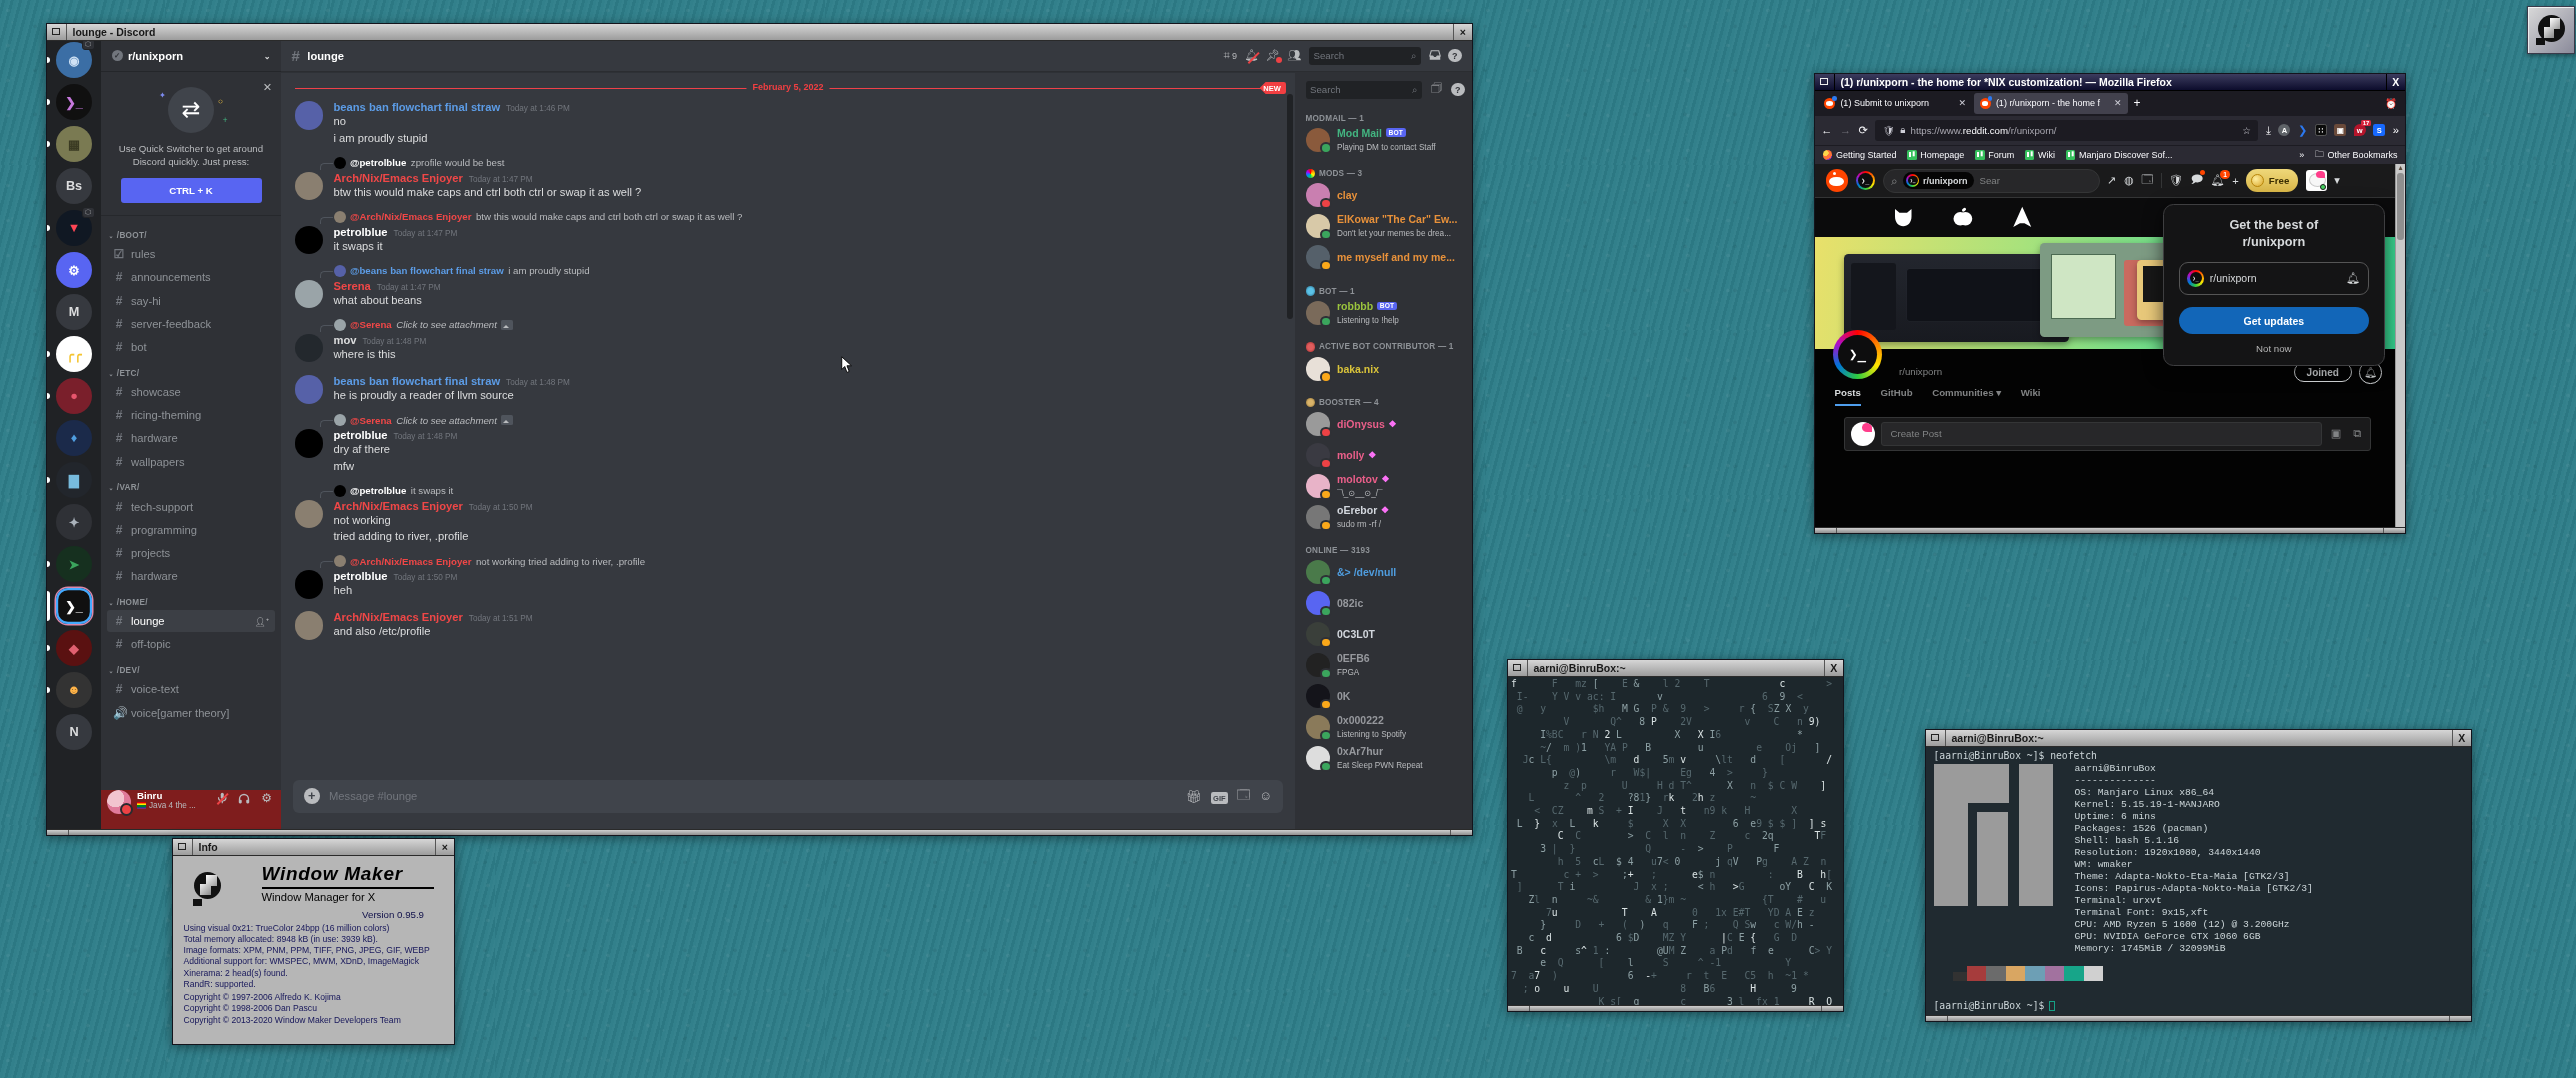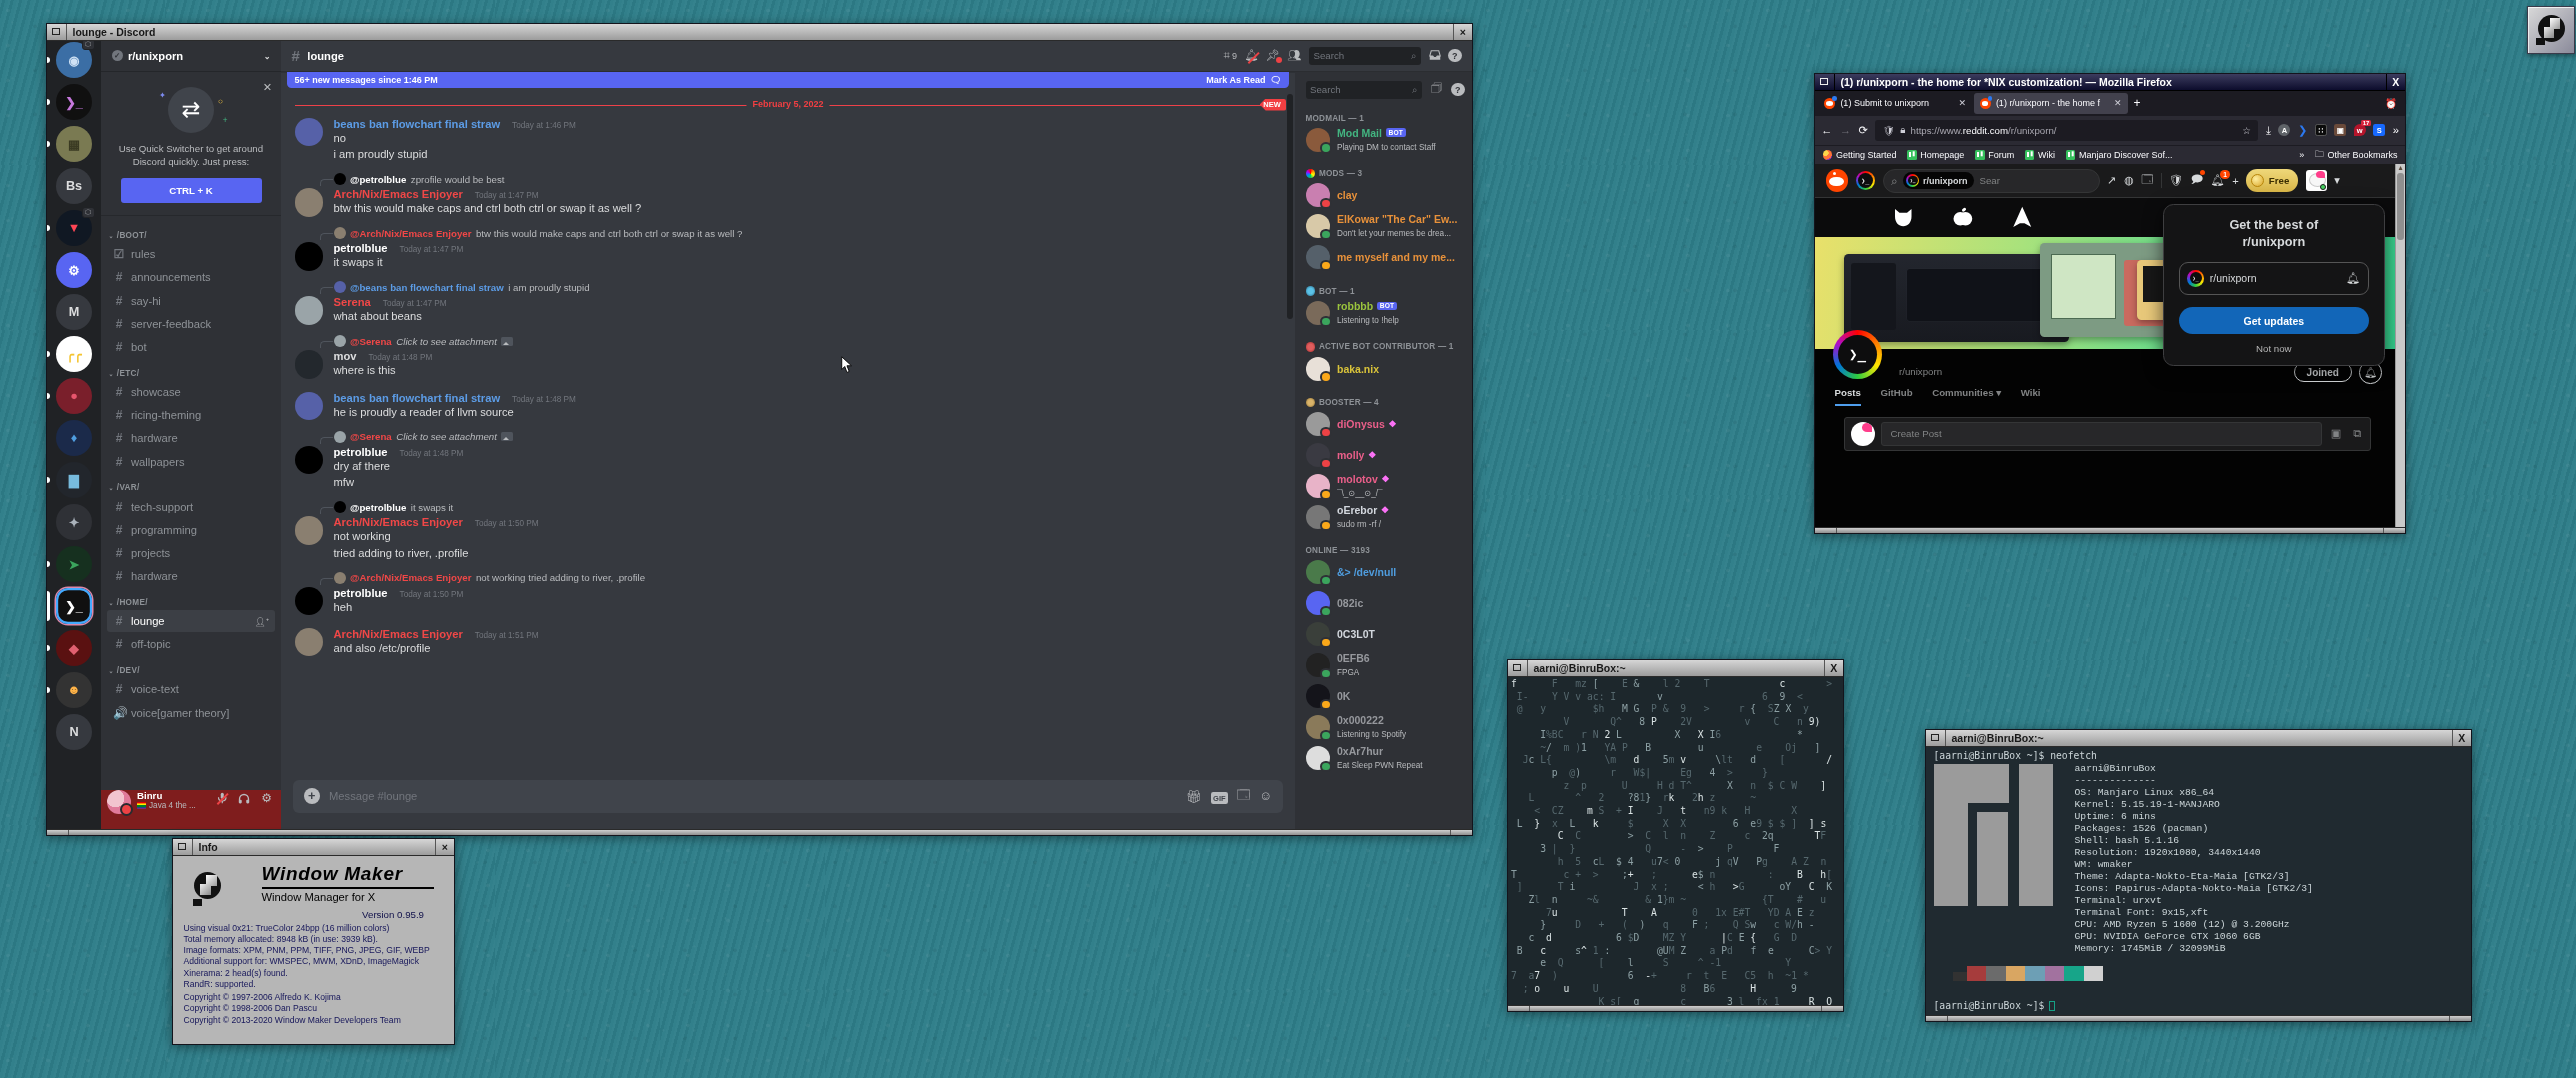--- a/index.html
+++ b/index.html
@@ -82,21 +82,21 @@
   #chat{flex:1;position:relative;display:flex;flex-direction:column;min-width:0;}
   #unread{margin:0 6px;height:16.5px;background:#5865f2;border-radius:0 0 4.5px 4.5px;display:flex;align-items:center;padding:0 7.5px;color:#fff;font-size:9px;font-weight:bold;z-index:3;}
   #unread .sp{margin-left:auto;display:flex;gap:4.5px;align-items:center;}
   #msgs{flex:1;overflow:hidden;padding:3px 13.5px 0;}
   .divider{position:relative;height:0.7px;background:#ef4149;margin:13.5px 0 4.5px;}
   .divider .dt{position:absolute;left:50%;top:-6px;transform:translateX(-50%);background:#36393f;padding:0 6px;color:#f23f42;font-size:9px;font-weight:bold;}
   .divider .new{position:absolute;right:-4.5px;top:-6px;background:#f23f42;color:#fff;font-size:7.5px;font-weight:bold;padding:1.5px 5.2px 1.5px 3.7px;border-radius:2.2px;clip-path:polygon(6px 0,100% 0,100% 100%,6px 100%,0 50%);}
   .msg{display:flex;gap:10.5px;margin-top:12.7px;}
   .msg .av{width:28.5px;height:28.5px;border-radius:50%;flex:0 0 28.5px;}
   .msg .body{min-width:0;}
-  .mhead{display:flex;align-items:baseline;gap:12px;}
+  .mhead{display:flex;align-items:baseline;gap:6px;}
   .uname{font-size:11.2px;font-weight:bold;}
   .time{font-size:8.2px;color:#72767d;}
   .mline{color:#dcddde;font-size:11.2px;line-height:16.5px;}
   .reply{display:flex;align-items:center;gap:4.5px;margin:10.5px 0 -9.7px 15px;font-size:9.7px;color:#b9bbbe;position:relative;padding-left:24px;}
   .reply:before{content:"";position:absolute;left:10.5px;top:6px;width:12px;height:6px;border-left:1.5px solid #4f545c;border-top:1.5px solid #4f545c;border-top-left-radius:4.5px;}
   .reply .rav{width:12px;height:12px;border-radius:50%;flex:0 0 12px;}
   .reply .rn{font-weight:bold;}
   .reply .it{font-style:italic;}
   .attic{display:inline-block;width:12px;height:9.7px;background:#4f545c;border-radius:1.5px;position:relative;}
   .attic:after{content:"";position:absolute;left:1.5px;bottom:1.5px;border-left:3.7px solid transparent;border-right:3.7px solid transparent;border-bottom:3.7px solid #b9bbbe;}
@@ -491,27 +491,20 @@
           <span class="hic">
             <svg width="12" height="10.5" viewBox="0 0 16 14">
                 <path d="M1 8h4l1.5 2h3L11 8h4v5H1z" fill="#b9bbbe"></path>
                 <path d="M3 1h10l2 7h-4l-1.5 2h-3L5 8H1z" fill="none" stroke="#b9bbbe" stroke-width="1.4"></path>
               </svg>
           </span>
           <span id="help-ic">?</span>
         </div>
         <div id="chat-wrap">
           <div id="chat">
-            <div id="unread">
-              <span>56+ new messages since 1:46 PM</span>
-              <span class="sp">
-                  <span>Mark As Read</span>
-                  <span>🗨︎</span>
-                </span>
-            </div>
             <div id="msgs">
                 <div class="divider">
                   <span class="dt">February 5, 2022</span>
                   <span class="new">NEW</span>
                 </div>
                 <div class="msg">
                   <span class="av" style="background:#5661a8"></span>
                   <span class="body">
                     <span class="mhead">
                       <span class="uname c-blue">beans ban flowchart final straw</span>

